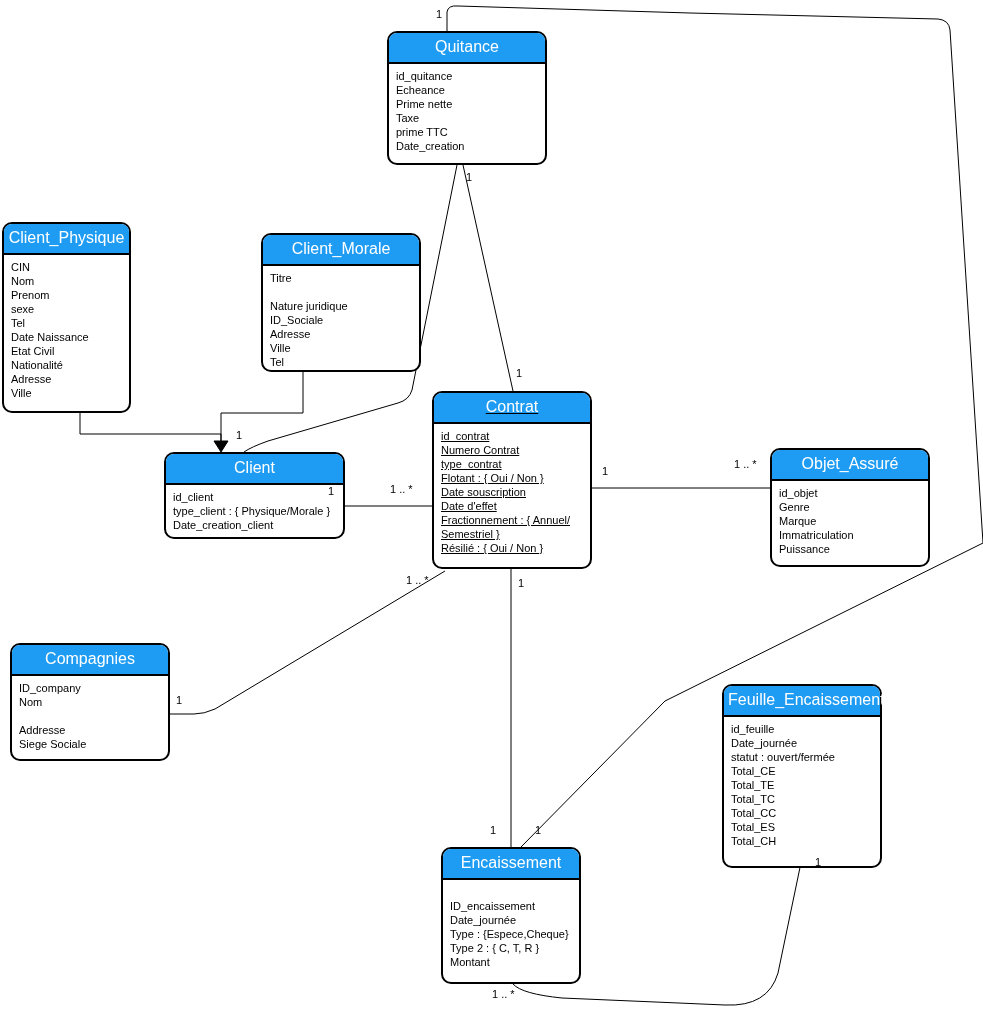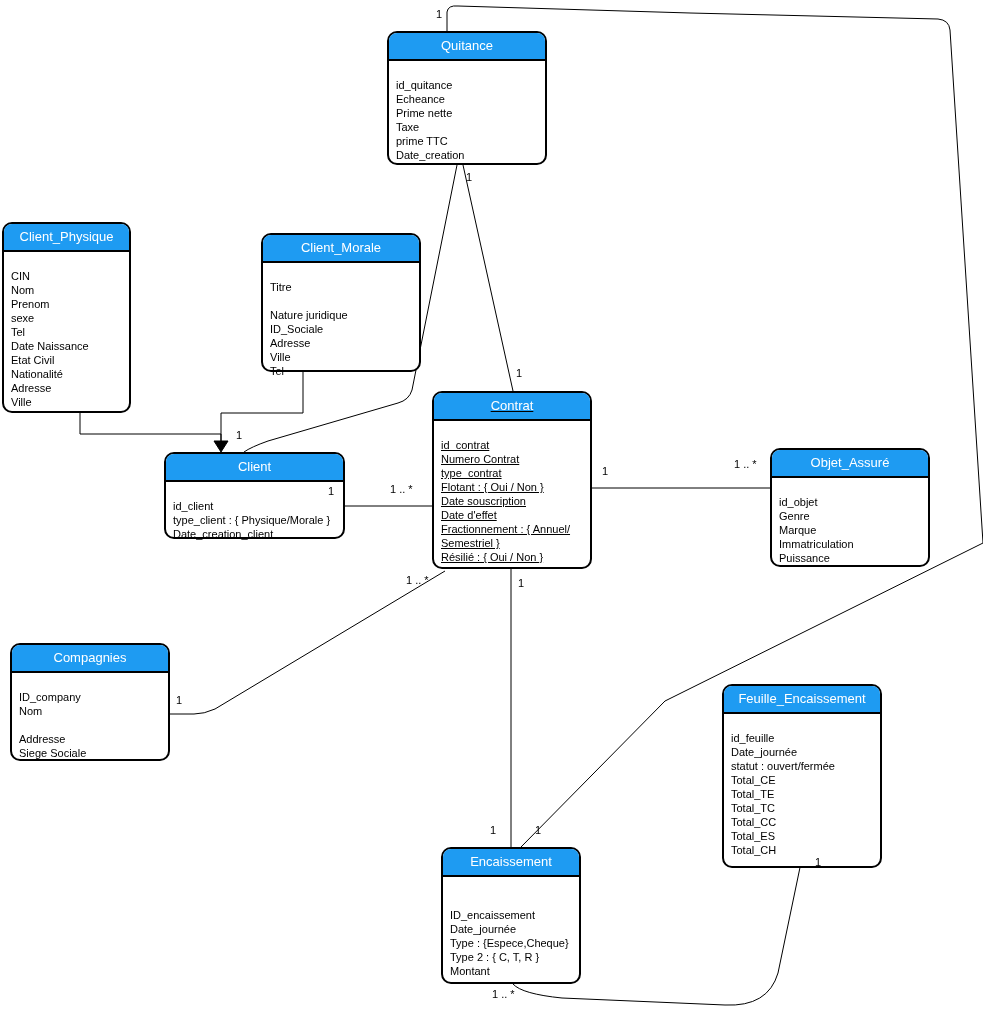--- a/index.html
+++ b/index.html
@@ -15,29 +15,29 @@
     position:absolute;
     box-sizing:border-box;
     background:#ffffff;
     border:2px solid #000000;
     border-radius:10px;
     z-index:2;
   }
   .entity-header{
     background:#1E9BF2;
     color:#ffffff;
-    font-size:13px;
+    font-size:16px;
     text-align:center;
     padding:5px 4px 6px 4px;
     border-bottom:2px solid #000000;
     border-radius:8px 8px 0 0;
     box-sizing:border-box;
   }
   .entity-body{
-    padding:17px 7px 4px 7px;
+    padding:5px 7px 4px 7px;
     font-size:11px;
     line-height:14px;
     color:#000000;
   }
   .attr{min-height:14px;white-space:pre-wrap;}
   .card-label{
     position:absolute;
     font-size:11px;
     color:#000000;
     z-index:3;

